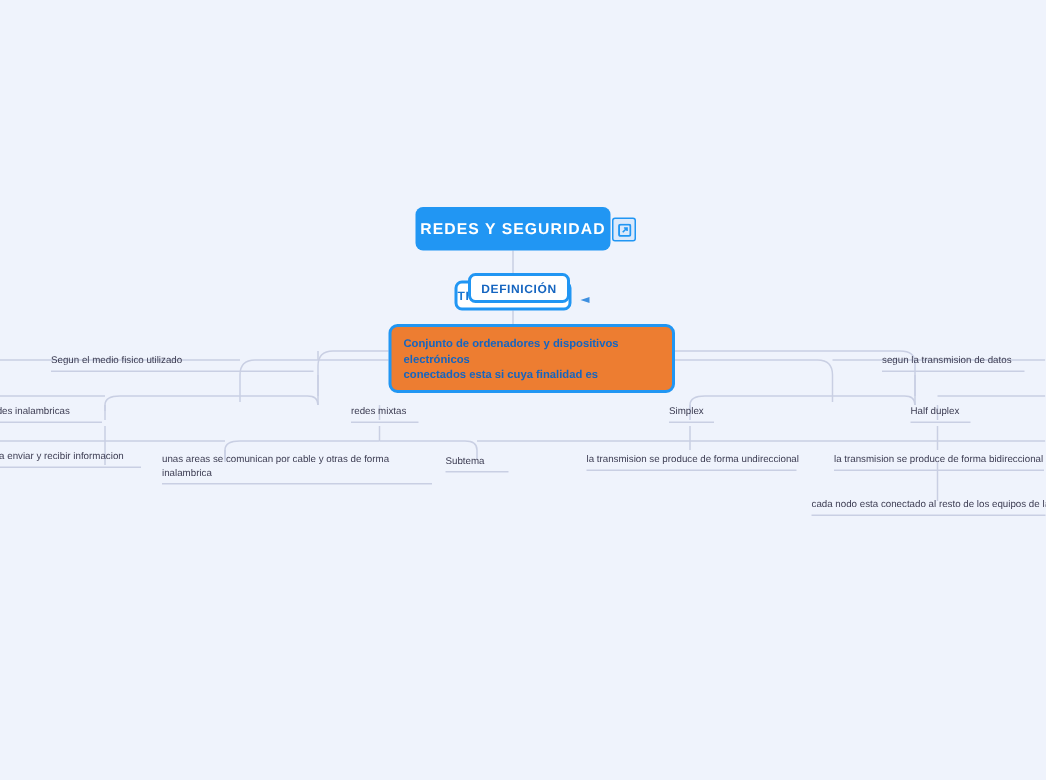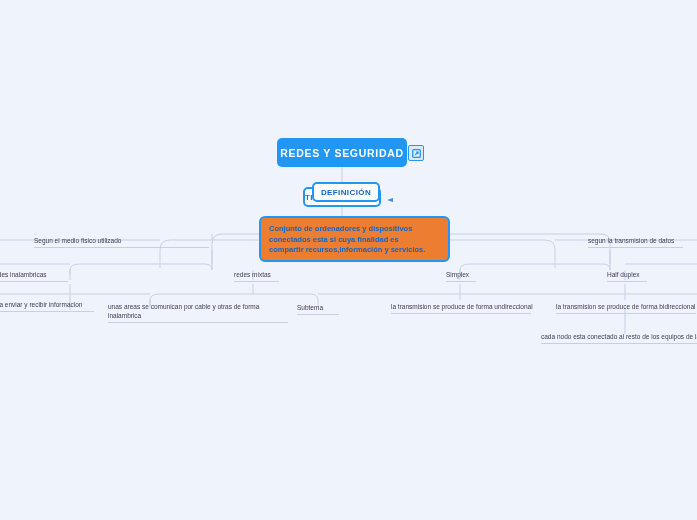--- a/index.html
+++ b/index.html
@@ -213,22 +213,22 @@
   <div class="node definicion-node">DEFINICIÓN</div>
 
   <div class="tipos-marker">
     <svg width="8" height="8" viewBox="0 0 8 8">
       <path d="M1,4 L7,2 L7,6 Z" fill="#3d8fe0"></path>
     </svg>
   </div>
 
   <div class="node orange-box">
     <span class="ln">Conjunto de ordenadores y dispositivos</span>
+    <span class="ln">electrónicos</span>
     <span class="ln">conectados esta si cuya finalidad es</span>
-    <span class="ln">compartir recursos,información y servicios.</span>
   </div>
 
   <div class="node txt-node" style="left:34px; top:224px; width:175px;">Segun el medio fisico utilizado</div>
 
   <div class="node txt-node" style="left:-8px; top:258px; width:76px;">redes inalambricas</div>
 
   <div class="node txt-node" style="left:-10px; top:288px; width:104px;">para enviar y recibir informacion</div>
 
   <div class="node txt-node" style="left:234px; top:258px; width:45px;">redes mixtas</div>
 

